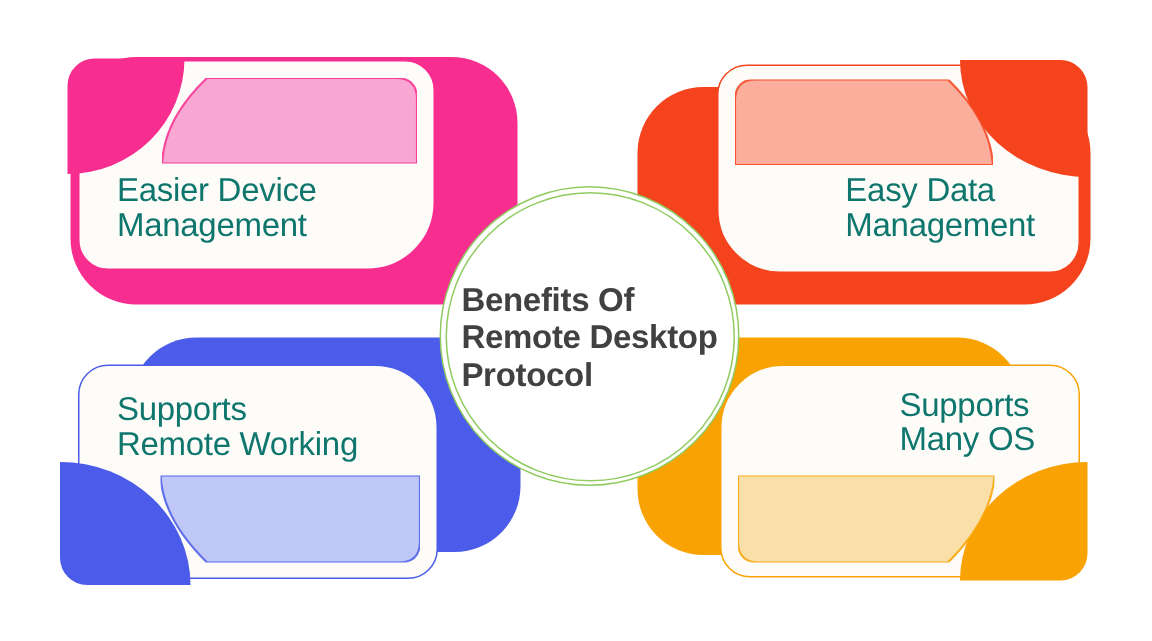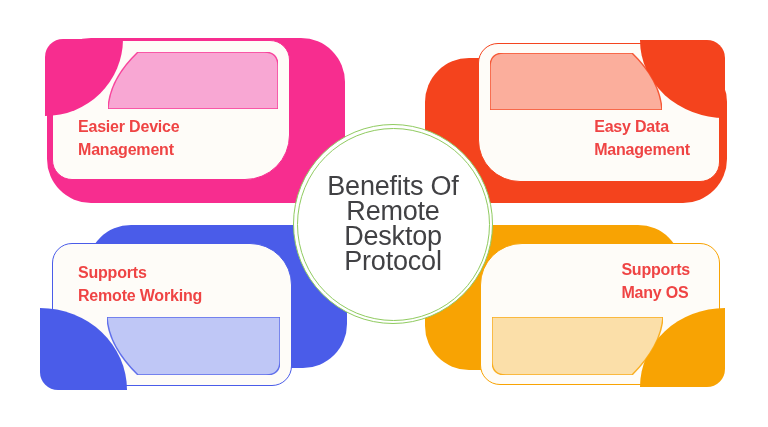--- a/index.html
+++ b/index.html
@@ -14,22 +14,22 @@
     position:absolute;border-radius:44px;background:var(--c);
   }
   .card .panel{
     position:absolute;background:#fefcf8;border:1.3px solid var(--c);
     box-sizing:border-box;
   }
   .card .disc{position:absolute;background:var(--c);}
   .card .tint{position:absolute;display:block;}
   .card .tint path{fill:var(--t);stroke:var(--c);stroke-opacity:.85;stroke-width:1.4;}
   .card .label{
-    position:absolute;white-space:pre-line;color:#ef4444;
-    font-weight:700;font-size:16px;line-height:23px;letter-spacing:-0.2px;
+    position:absolute;white-space:pre-line;color:#0f766e;
+    font-weight:400;font-size:22px;line-height:23px;letter-spacing:-0.2px;
   }
   .label.align-right{text-align:left;}
   
   .card.tl{left:45px;top:37px;width:302px;height:167px;}
   .card.tl .bg{left:2px;top:1px;width:298px;height:165px;}
   .card.tl .panel{left:7px;top:3px;width:238px;height:140px;border-radius:20px 20px 45px 20px;}
   .card.tl .disc{left:0;top:2px;width:78px;height:77px;border-radius:18px 0 100% 0;}
   .card.tl .tint{left:63px;top:15px;width:170px;height:57px;}
   .card.tl .label{left:33px;top:78px;}
   .card.tr{left:423px;top:37px;width:304px;height:167px;}
@@ -55,22 +55,22 @@
     position:absolute;left:293px;top:124px;width:200px;height:200px;
     border-radius:50%;background:#ffffff;border:1.5px solid var(--ring);
     box-sizing:border-box;z-index:5;
     display:flex;align-items:center;justify-content:center;
   }
   .circle::after{
     content:"";position:absolute;inset:2.5px;border-radius:50%;
     border:1.3px solid var(--ring);pointer-events:none;
   }
   .circle .circle-title{
-    white-space:pre-line;text-align:center;color:#414144;
-    font-weight:400;font-size:27px;line-height:25px;letter-spacing:-0.2px;
+    white-space:pre-line;text-align:left;color:#414144;
+    font-weight:700;font-size:22px;line-height:25px;letter-spacing:-0.2px;
   }
 </style>
 </head>
 <body>
 
 <div class="canvas">
 
   <div class="card tl" style="--c: #f72d8f; --t: #f8a7d3;">
     <div class="bg"></div>
     <div class="panel"></div>

